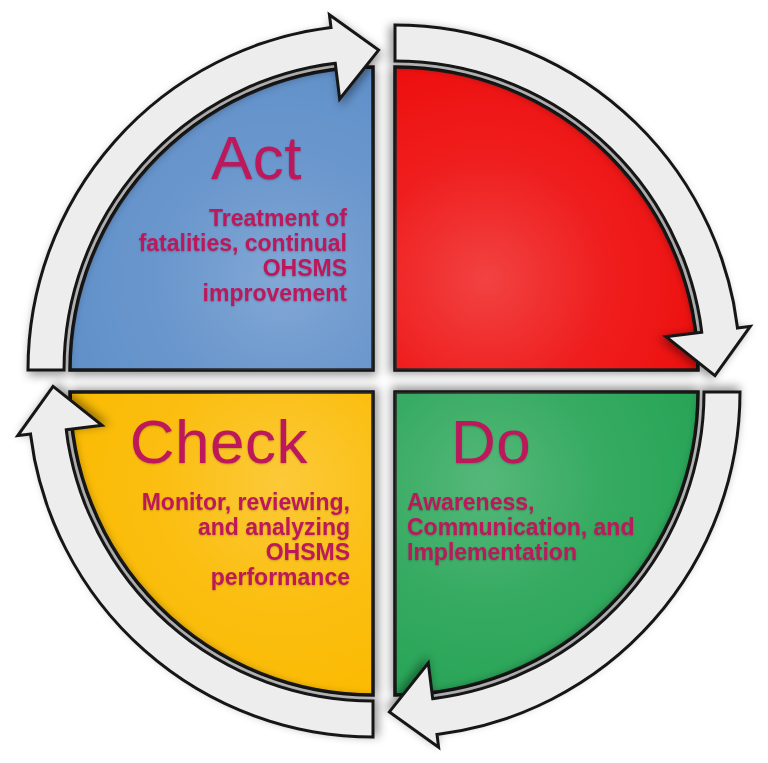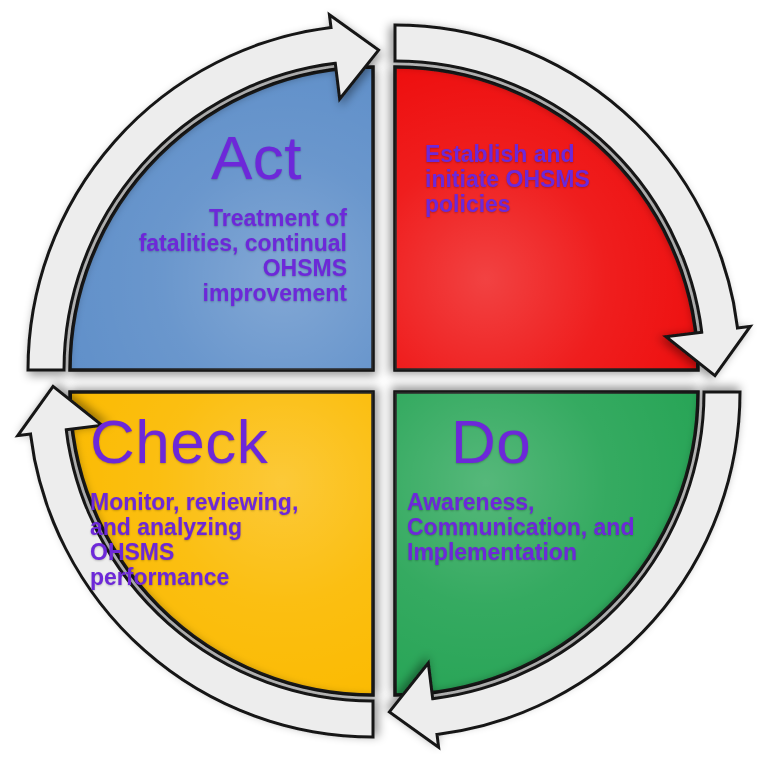--- a/index.html
+++ b/index.html
@@ -9,41 +9,41 @@
     height: 763px;
     background: #ffffff;
     font-family: "Liberation Sans", sans-serif;
     overflow: hidden;
   }
   .stage svg { position: absolute; left: 0; top: 0; }
   .disc { stroke-width: 3.5; }
   .band { stroke-width: 3; stroke-linejoin: miter; }
   .qtext {
     position: absolute;
-    color: #6d28d9;
+    color: #be185d;
     text-shadow: 0 1px 2px rgba(0,0,0,0.22);
   }
   .q-title {
     font-size: 62px;
     line-height: 64px;
     font-weight: 400;
     letter-spacing: 0.5px;
   }
   .q-desc {
     font-size: 23px;
     line-height: 25px;
     font-weight: 600;
     margin-top: 16px;
     white-space: pre-line;
   }
   .act-text   { left: 77px;  top: 126px; width: 270px; text-align: right; }
   .act-text .q-title   { padding-right: 45px; }
   .plan-text  { left: 425px; top: 126px; width: 285px; text-align: left; }
   .plan-text .q-title  { padding-left: 20px; }
-  .check-text { left: 90px;  top: 410px; width: 270px; }
+  .check-text { left: 80px;  top: 410px; width: 270px; text-align: right; }
   .check-text .q-title { padding-right: 42px; }
   .do-text    { left: 407px; top: 410px; width: 290px; text-align: left; }
   .do-text .q-title    { padding-left: 44px; }
 </style>
 </head>
 <body>
 
 <div class="stage">
 
   <svg width="768" height="763" viewBox="0 0 768 763">
@@ -76,23 +76,20 @@
 
   <div class="qtext act-text">
     <div class="q-title">Act</div>
     <div class="q-desc">Treatment of
 fatalities, continual
 OHSMS
 improvement</div>
   </div>
 
   <div class="qtext plan-text">
-    <div class="q-desc">Establish and
-initiate OHSMS
-policies</div>
   </div>
 
   <div class="qtext do-text">
     <div class="q-title">Do</div>
     <div class="q-desc">Awareness,
 Communication, and
 Implementation</div>
   </div>
 
   <div class="qtext check-text">

